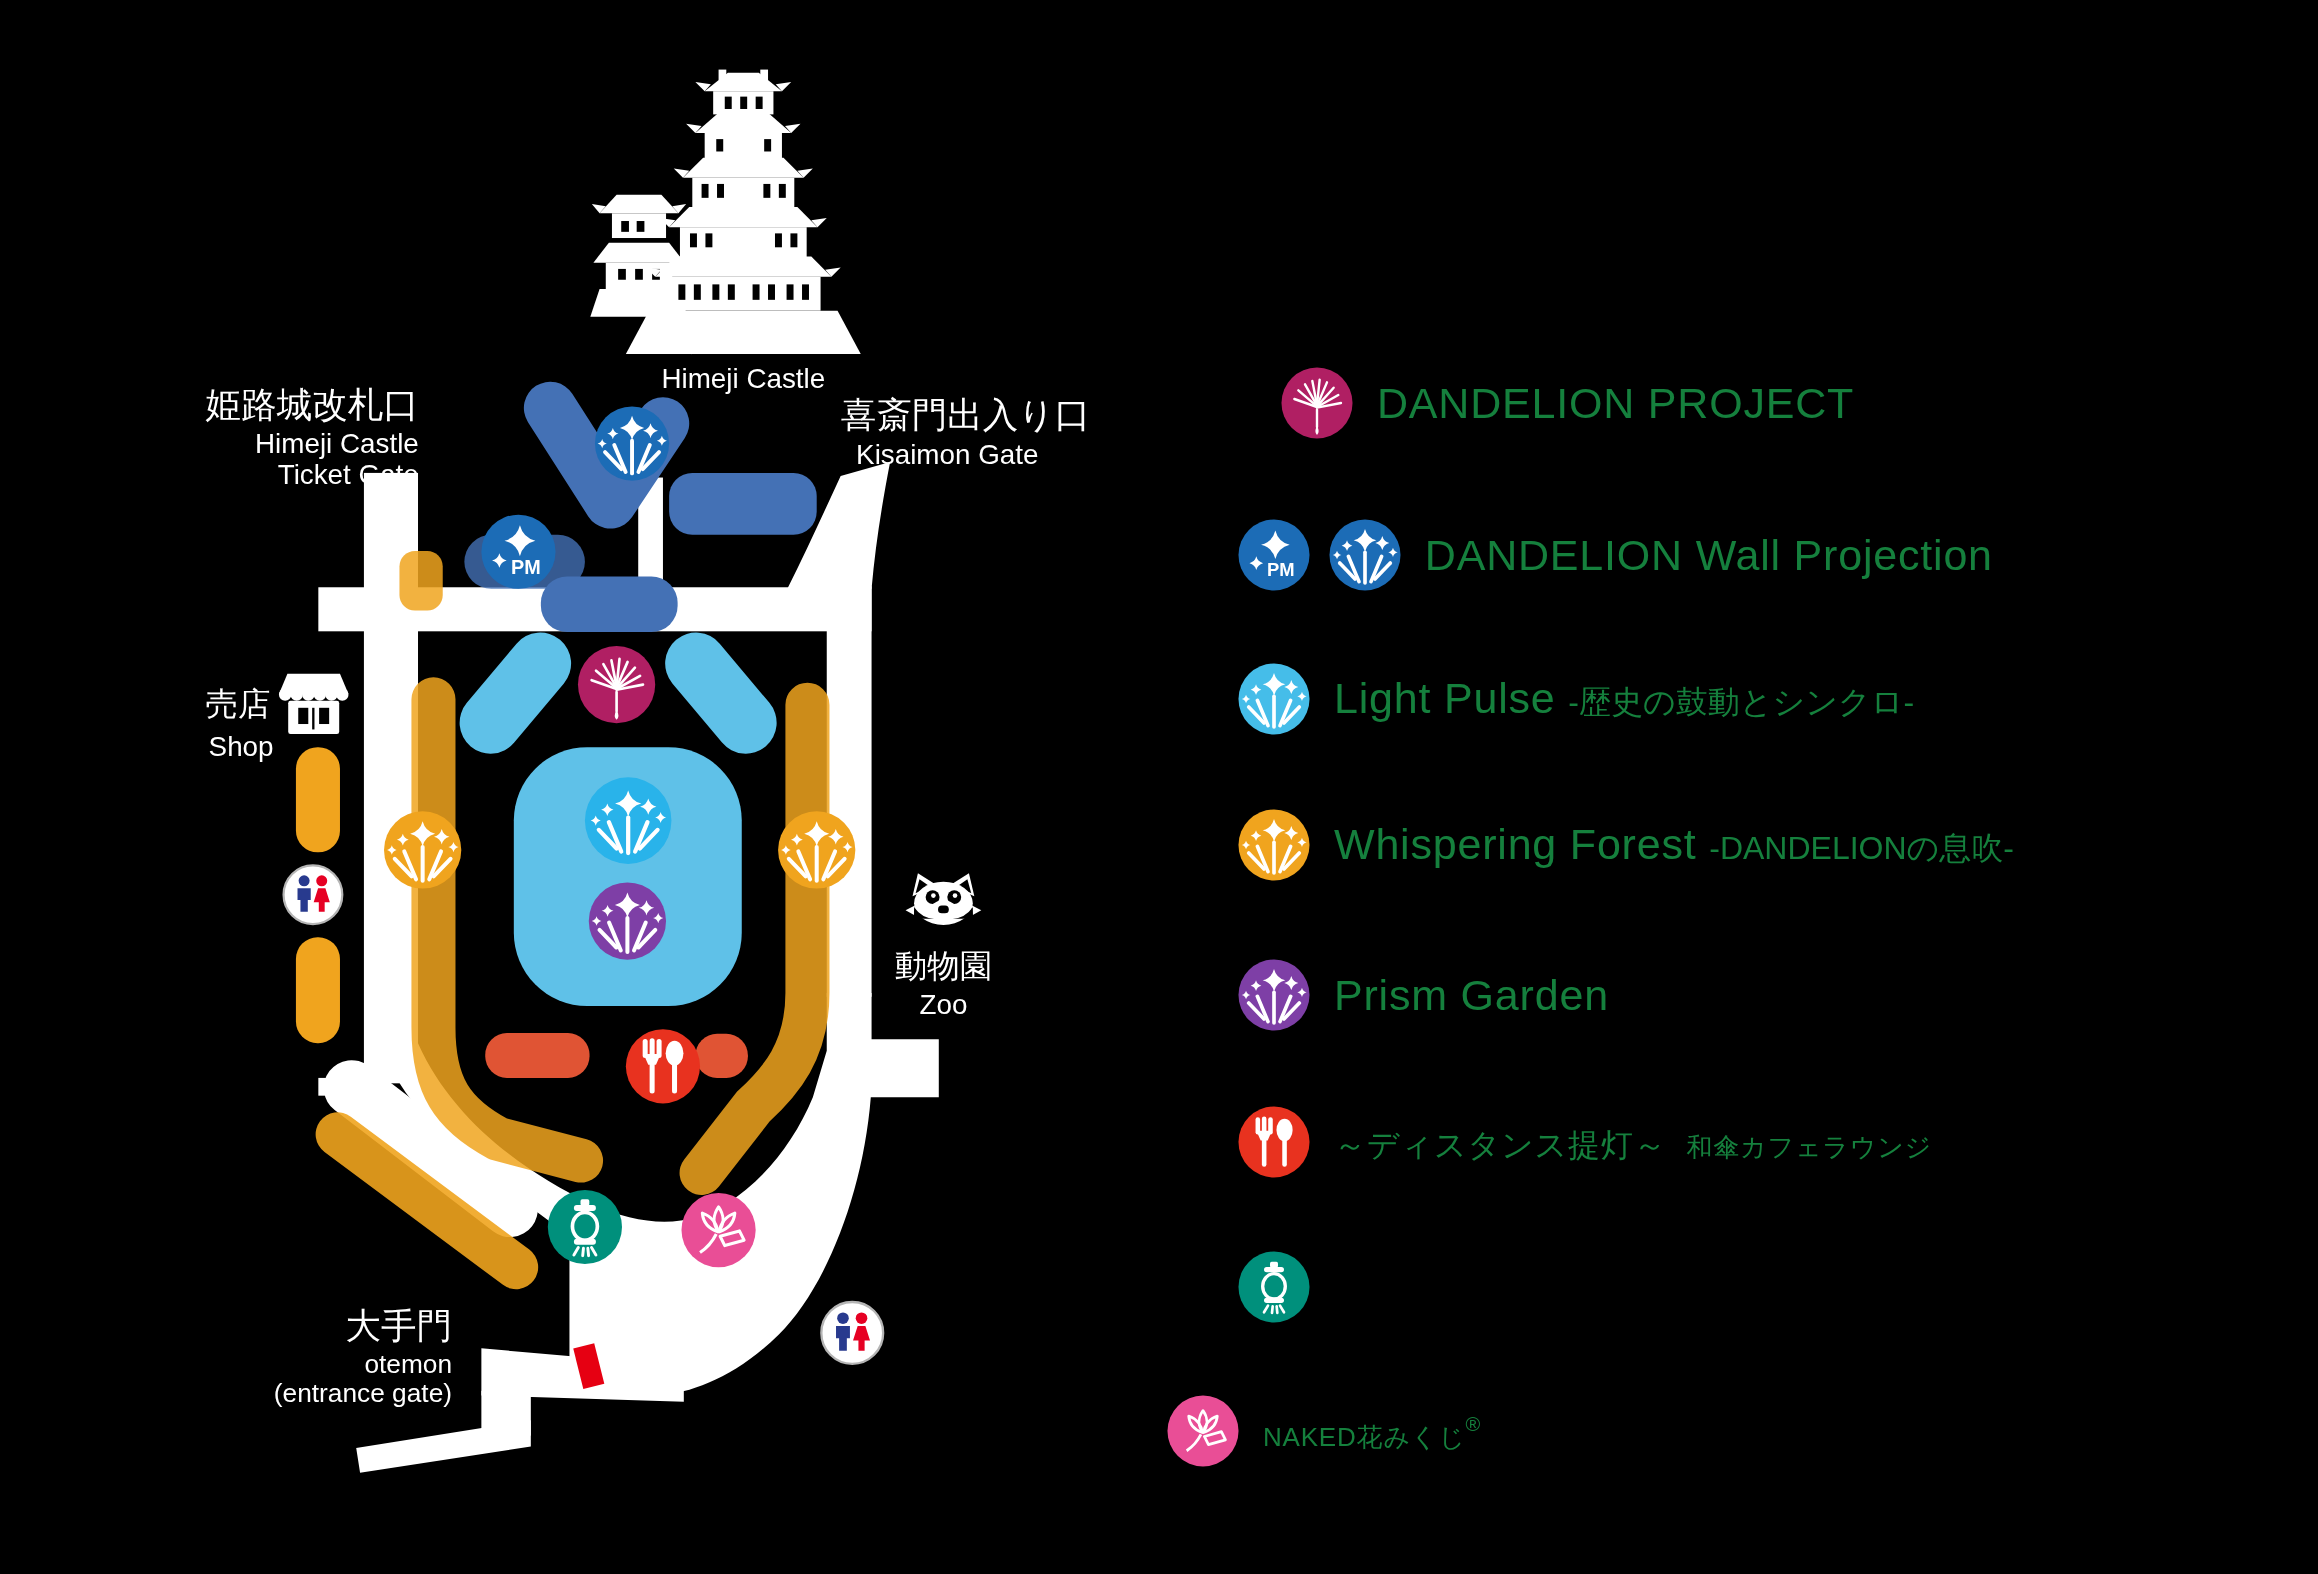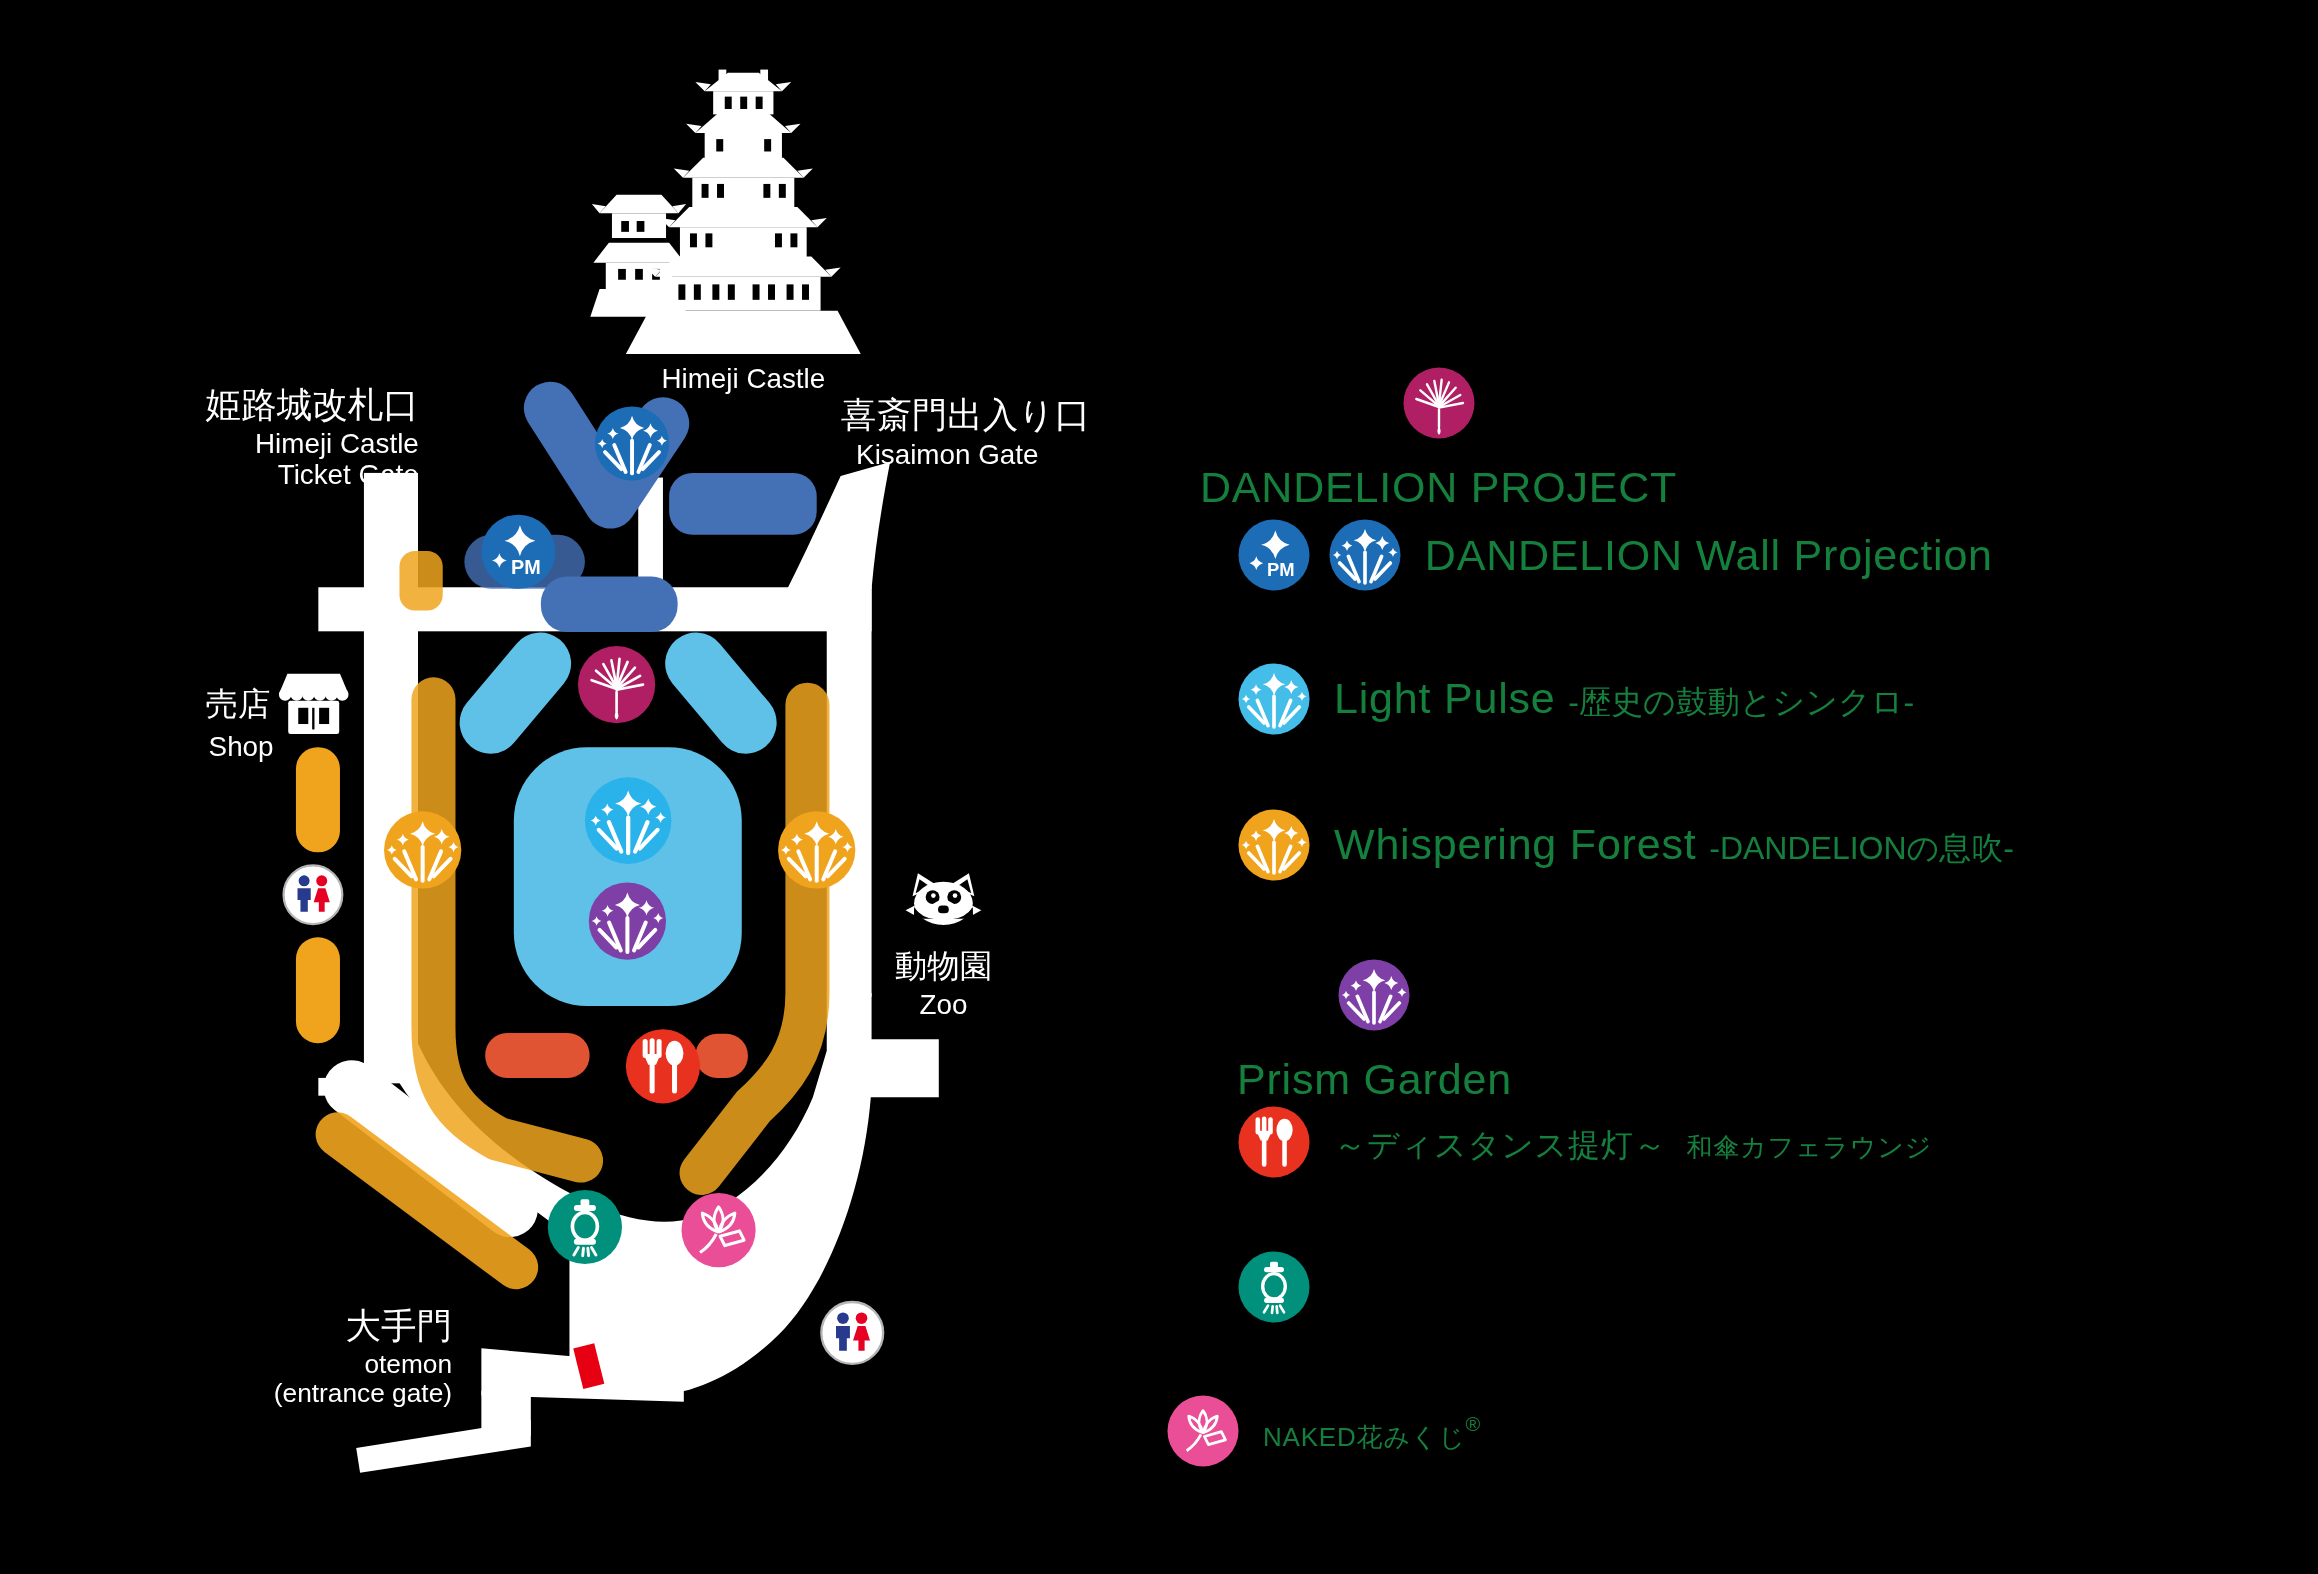--- a/index.html
+++ b/index.html
@@ -318,21 +318,21 @@
     <text class="jp-med" x="1221" y="1265" text-anchor="middle">動物園</text>
     <text class="en-sm" x="1221" y="1312" text-anchor="middle">Zoo</text>
     <text class="jp-big" x="585" y="1732" text-anchor="end">大手門</text>
     <text class="en-xs" x="585" y="1777" text-anchor="end">otemon</text>
     <text class="en-xs" x="585" y="1814" text-anchor="end">(entrance gate)</text>
   </g>
 </svg>
 
 <div>
 
-  <div class="legend-row" style="left:1200px;top:366px;flex-direction:column;">
+  <div class="legend-row" style="left:1280px;top:366px;">
     <svg class="licon" viewBox="-50 -50 100 100">
       <circle r="48" fill="#b01f63"></circle>
           <use href="#dandeliong" transform="scale(0.9)"></use>
     </svg>
     <span class="l-label">DANDELION PROJECT</span>
   </div>
 
   <div class="legend-row" style="left:1237px;top:518px;">
     <svg class="licon" viewBox="-50 -50 100 100">
       <circle r="48" fill="#1c6cb6"></circle>
@@ -360,21 +360,21 @@
     <svg class="licon" viewBox="-50 -50 100 100">
       <circle r="48" fill="#f0a41e"></circle>
           <use href="#fw" transform="scale(0.9)"></use>
     </svg>
     <span class="l-label">
       <span>Whispering Forest</span>
       <span class="l-sub">-DANDELIONの息吹-</span>
     </span>
   </div>
 
-  <div class="legend-row" style="left:1237px;top:958px;flex-direction:column;">
+  <div class="legend-row" style="left:1237px;top:958px;">
     <svg class="licon" viewBox="-50 -50 100 100">
       <circle r="48" fill="#7e3fa6"></circle>
           <use href="#fw" transform="scale(0.9)"></use>
     </svg>
     <span class="l-label">Prism Garden</span>
   </div>
 
   <div class="legend-row" style="left:1237px;top:1105px;">
     <svg class="licon" viewBox="-50 -50 100 100">
       <circle r="48" fill="#e8321f"></circle>

